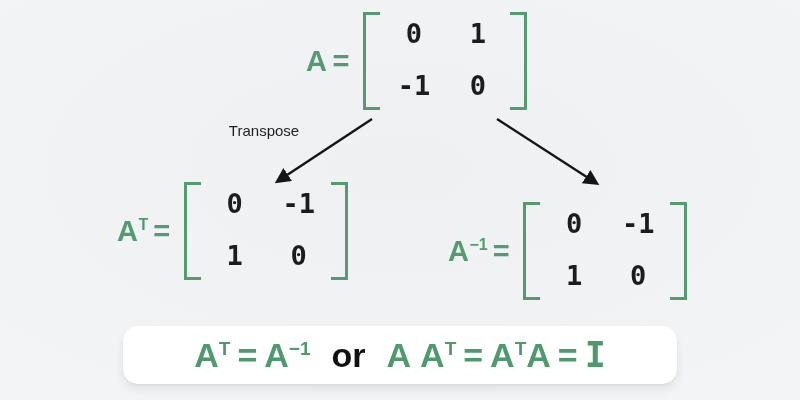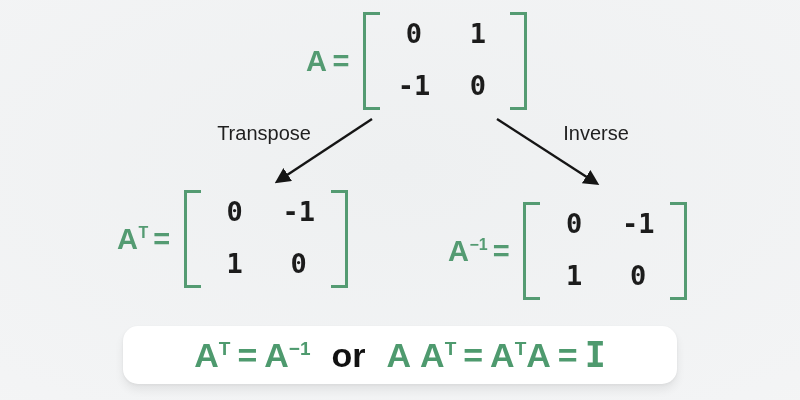--- a/index.html
+++ b/index.html
@@ -26,21 +26,21 @@
     display:grid; grid-template-columns:repeat(2,auto);
     column-gap:28px; row-gap:22px; padding:7px 14px 10px 16px;
     font-family:"DejaVu Sans Mono", monospace; font-weight:bold;
     font-size:27px; color:#1c1c1c; line-height:1.1;
   }
   .cell { min-width:36px; text-align:center; }
 
   
   .arrows { position:absolute; inset:0; pointer-events:none; }
   .arrow-label {
-    position:absolute; font-size:20px; color:#1f1f1f; text-align:center;
+    position:absolute; font-size:15px; color:#1f1f1f; text-align:center;
   }
   #transpose-label { left:198px; top:122px; width:132px; }
   #inverse-label   { left:548px; top:122px; width:96px; }
 
   
   .formula-box {
     position:absolute; left:123px; top:326px; width:554px; height:58px;
     background:#ffffff; border-radius:15px;
     box-shadow:0 6px 10px rgba(0,0,0,0.07), 0 1px 3px rgba(0,0,0,0.05);
     display:flex; align-items:center; justify-content:center;
@@ -81,23 +81,22 @@
     <defs>
       <marker id="ah" viewBox="0 0 10 10" refX="7.5" refY="5" markerWidth="6.5" markerHeight="6.5" orient="auto-start-reverse">
         <path d="M0,0 L10,5 L0,10 z" fill="#151515"></path>
       </marker>
     </defs>
     <line x1="372" y1="119" x2="278" y2="181" stroke="#151515" stroke-width="2.4" marker-end="url(#ah)"></line>
     <line x1="497" y1="119" x2="596" y2="183" stroke="#151515" stroke-width="2.4" marker-end="url(#ah)"></line>
   </svg>
 
   <div class="arrow-label" id="transpose-label">Transpose</div>
-  <div class="arrow-label" id="inverse-label">Inverse</div>
 
-  <div class="matrix" style="left:117px; top:190px;">
+  <div class="matrix" style="left:117px; top:182px;">
     <div class="mlabel"><span>A</span><span class="sup">T</span><span class="eq">=</span></div>
     <div class="bracketbox">
       <div class="br left"></div>
       <div class="cells">
         <span class="cell">0</span>
         <span class="cell">-1</span>
         <span class="cell">1</span>
         <span class="cell">0</span>
       </div>
       <div class="br right"></div>

